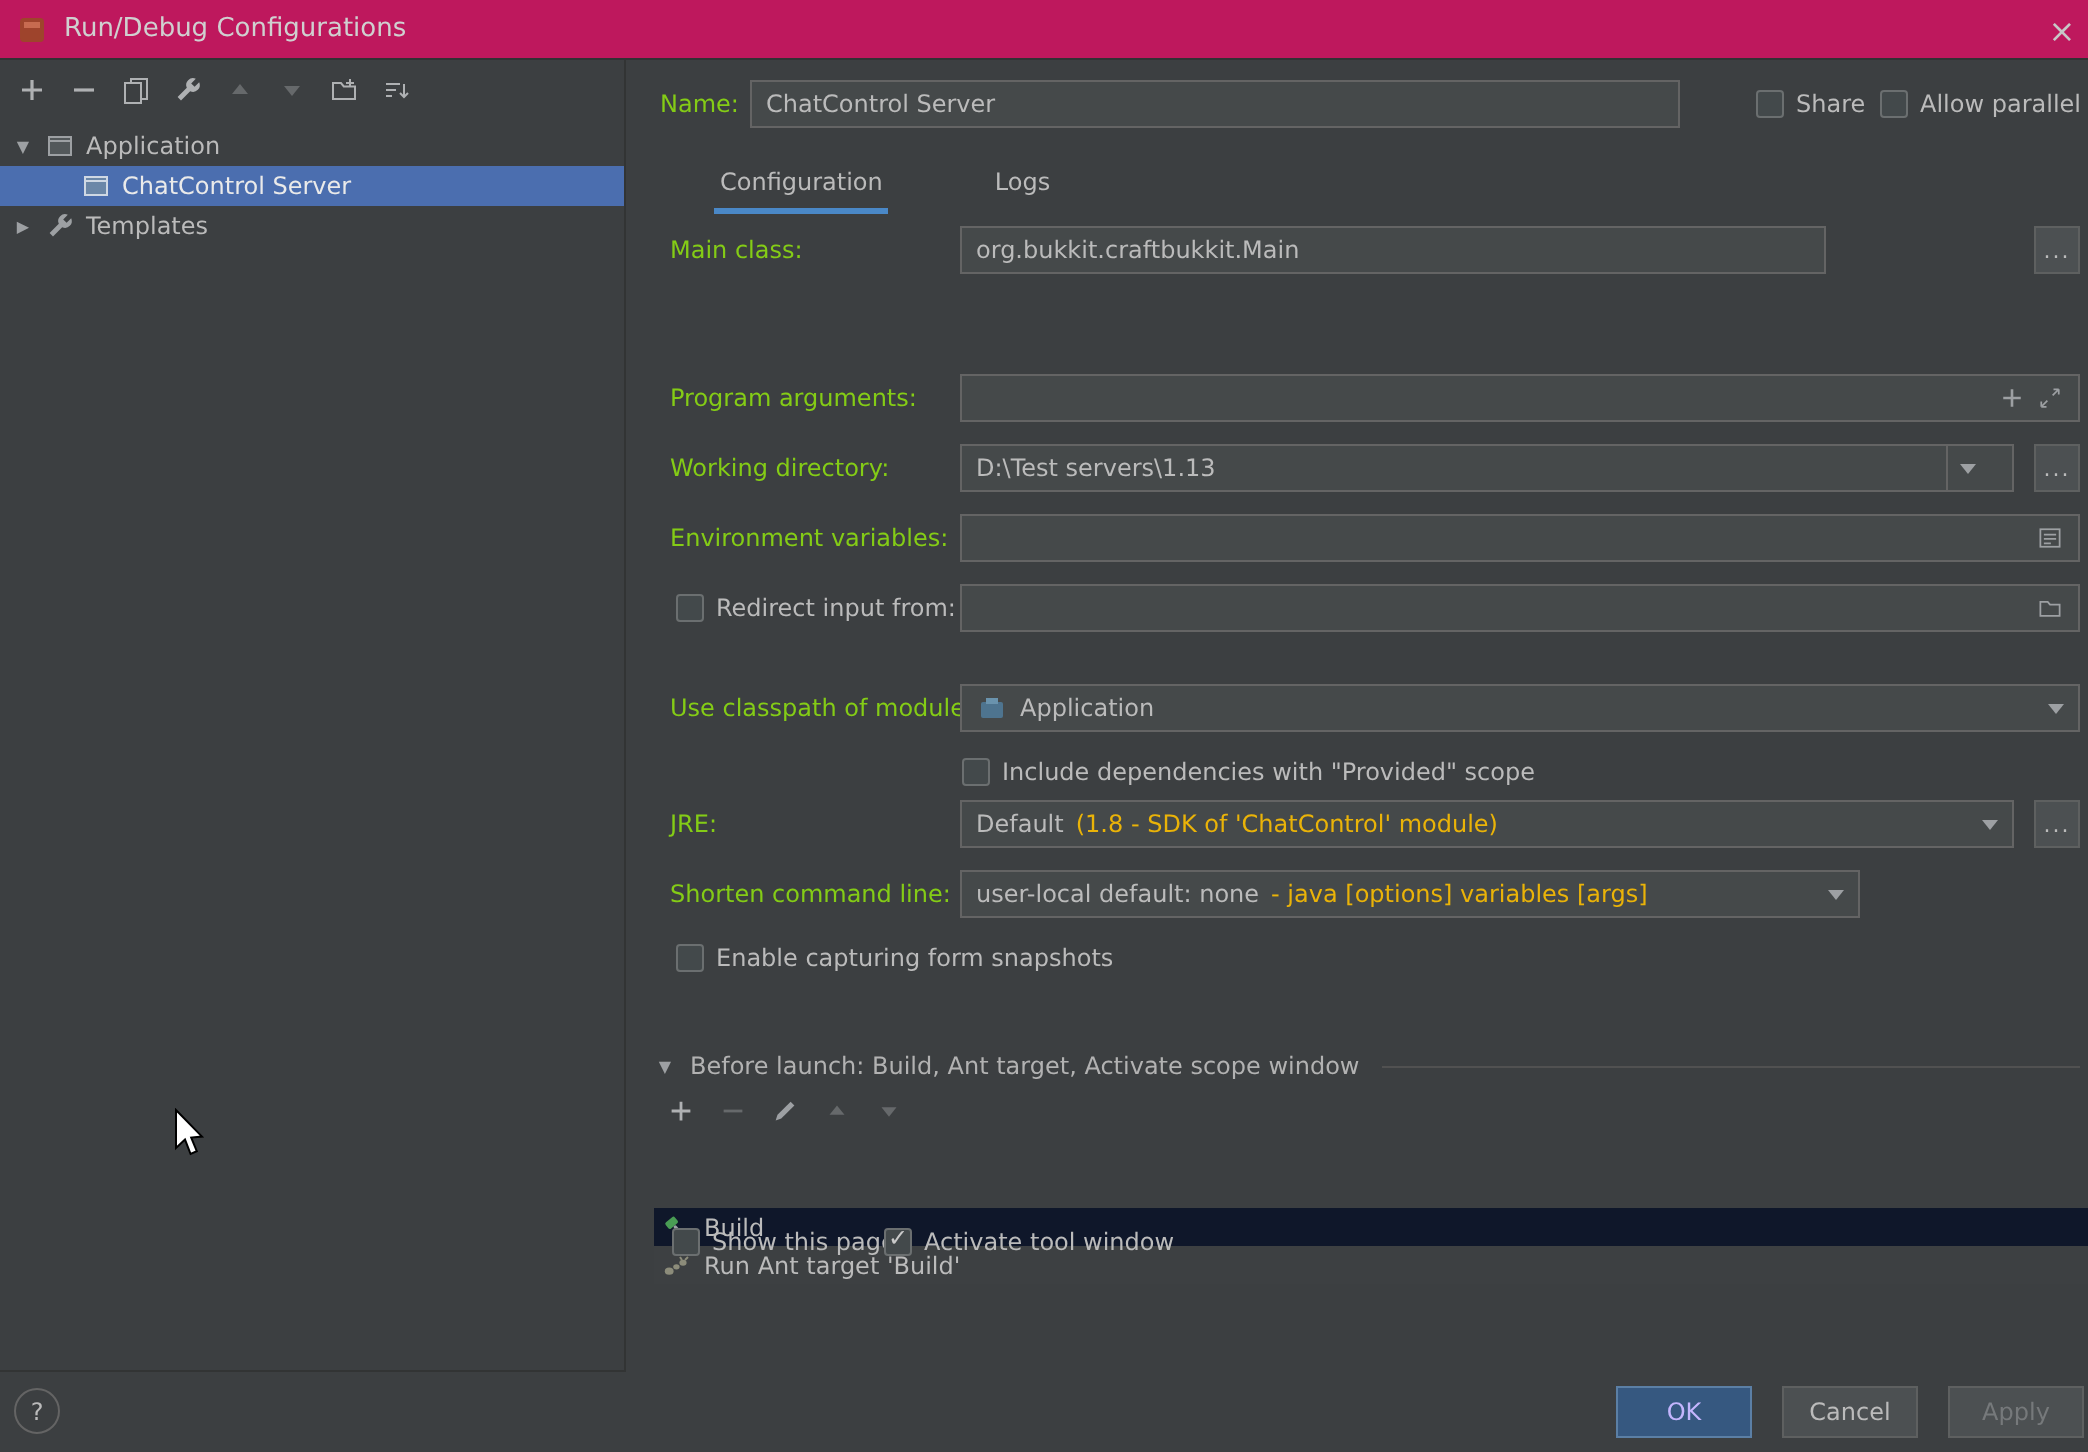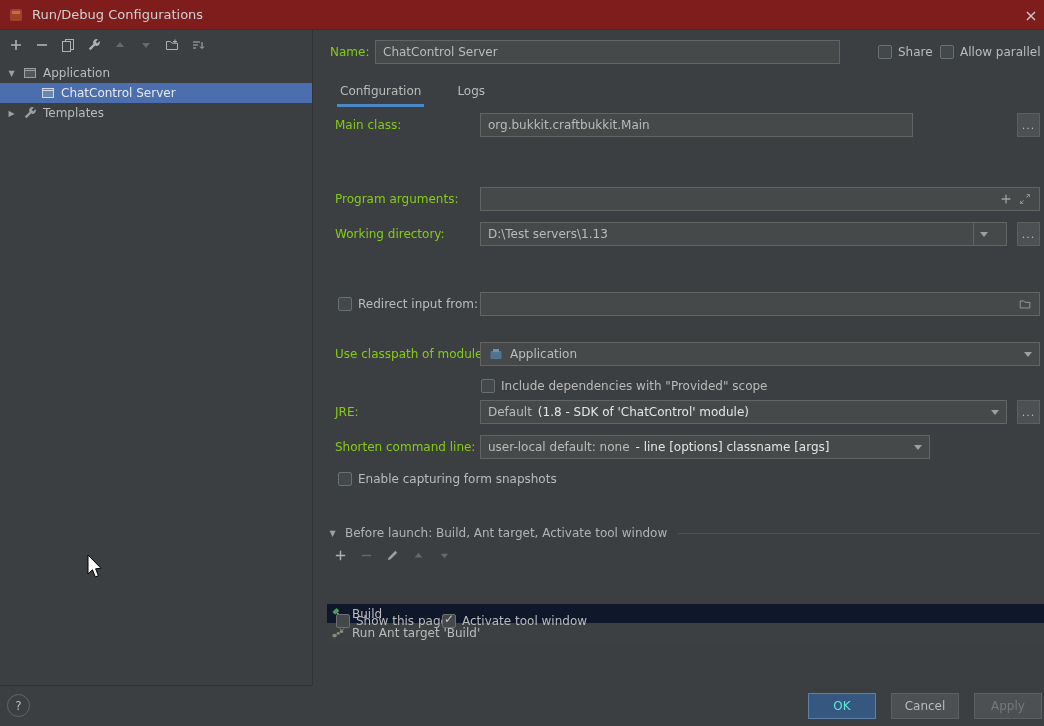--- a/index.html
+++ b/index.html
@@ -6,21 +6,21 @@
   html,body { width:1044px; height:726px; }
   body {
     background:#3c3f41; color:#bbbbbb;
     font-family:"DejaVu Sans","Liberation Sans",sans-serif;
     font-size:12px; overflow:hidden; position:relative;
   }
   svg { display:block; }
 
   
   .titlebar { position:absolute; top:0; left:0; right:0; height:30px;
-    background:#7f1d1d; border-bottom:1px solid #303233;
+    background:#be185d; border-bottom:1px solid #303233;
     display:flex; align-items:center; padding:0 8px; gap:8px;text-align:center; }
   .title-text { font-size:13px; color:#d0d0d0; }
   .close-btn { position:absolute; right:2px; top:4px; width:22px; height:22px;
     display:flex; align-items:center; justify-content:center;
     color:#c7c7c7; font-size:16px; cursor:pointer; }
 
   
   .sidebar { position:absolute; top:30px; left:0; width:313px; height:656px;
     border-right:1px solid #323434; border-bottom:1px solid #323434; background:#3c3f41; }
   .sb-toolbar { height:30px; display:flex; align-items:center; padding:0 3px; }
@@ -32,33 +32,33 @@
   .ticon { width:16px; height:16px; flex:none; }
 
   
   .main { position:absolute; top:30px; left:314px; width:730px; height:660px; overflow:hidden; }
   .frow { position:absolute; left:0; right:0; height:24px; }
   .label { position:absolute; left:21px; line-height:24px; color:#84cc16; white-space:nowrap; }
   .field { position:absolute; top:0; height:24px; background:#45494a; border:1px solid #646464;
     display:flex; align-items:center; padding:0 7px; gap:6px; color:#bbbbbb;
     white-space:nowrap; overflow:hidden; font:inherit; }
   input.field { outline:none; }
-  .hint { color:#e5e5e5; }
+  .hint { color:#eab308; }
   .ficons { margin-left:auto; display:flex; align-items:center; gap:5px; }
   .combo-arrow { width:0; height:0; border-left:4px solid transparent; border-right:4px solid transparent;
     border-top:5px solid #9da0a3; margin-left:auto; flex:none; }
   .arrow-sect { margin-left:auto; align-self:stretch; display:flex; align-items:center;
     padding:0 6px; border-left:1px solid #646464; }
   .arrow-sect .tri { width:0; height:0; border-left:4px solid transparent; border-right:4px solid transparent;
     border-top:5px solid #9da0a3; }
   .browse { position:absolute; top:0; width:23px; height:24px; background:#4c5052; border:1px solid #5e6060;
     color:#bbbbbb; display:flex; align-items:center; justify-content:center; cursor:pointer; font-size:11px; letter-spacing:1px; }
 
   .tabs { position:absolute; top:48px; left:23px; display:flex; gap:30px; }
-  .tab { padding:6px 3px 6px; color:#bbbbbb; cursor:pointer; border-bottom:3px solid transparent; }
+  .tab { padding:6px 3px 6px; color:#bbbbbb; cursor:pointer; border-bottom:3px solid transparent;margin-left:20px; }
   .tab.active { border-bottom-color:#4a88c7; }
 
   .cbwrap { position:absolute; display:flex; align-items:center; gap:6px; white-space:nowrap; height:20px; }
   .cb { width:14px; height:14px; background:#43494b; border:1px solid #6b6f70; border-radius:2px;
     position:relative; flex:none; cursor:pointer; }
   .cb.checked::after { content:"✓"; position:absolute; left:1px; top:-3px; font-size:12px; color:#c9c9c9; }
 
   
   .bl-header { position:absolute; top:495px; left:13px; right:4px; height:16px;
     display:flex; align-items:center; gap:7px; color:#b2b2b2; }
@@ -70,21 +70,21 @@
   .bl-row.stripe-a { background:#0f172a;margin-top:35px; }
   .bl-row.stripe-b { background:#3d4042; }
 
   
   .footer { position:absolute; left:0; right:0; bottom:0; height:40px; }
   .help-btn { position:absolute; left:7px; top:8px; width:23px; height:23px; border:1px solid #646464;
     border-radius:50%; display:flex; align-items:center; justify-content:center; color:#bbbbbb; cursor:pointer; }
   .btns { position:absolute; right:2px; top:7px; display:flex; gap:15px; }
   .btn { min-width:68px; height:26px; background:#4c5052; border:1px solid #5e6060; color:#bbbbbb;
     display:flex; align-items:center; justify-content:center; padding:0 10px; cursor:pointer; }
-  .btn.primary { background:#365880; border-color:#5b7fa5; color:#5eead4; }
+  .btn.primary { background:#365880; border-color:#5b7fa5; color:#c4b5fd; }
   .btn.disabled { color:#76797b; cursor:default; }
 
   .cursor { position:absolute; left:86px; top:554px; pointer-events:none; }
 </style>
 </head>
 <body>
 
 <div class="dialog">
 
   <div class="titlebar">
@@ -223,20 +223,32 @@
       <span class="label">Working directory:</span>
       <div class="field" style="left:166px;width:527px;padding-right:12px">
         <span>D:\Test servers\1.13</span>
         <span class="arrow-sect">
             <span class="tri"></span>
           </span>
       </div>
       <span class="browse" style="left:703px">...</span>
     </div>
 
+    <div class="frow" style="top:227px">
+      <span class="label">Environment variables:</span>
+      <div class="field" style="left:166px;width:560px">
+        <span></span>
+        <span class="ficons">
+          <svg width="14" height="14" viewBox="0 0 16 16">
+              <rect x="2.5" y="3" width="11" height="10" fill="none" stroke="#9da0a3"></rect>
+              <path d="M4.5 6h7M4.5 8.5h7M4.5 11h4" stroke="#9da0a3" fill="none"></path>
+            </svg>
+        </span>
+      </div>
+    </div>
 
     <div class="frow" style="top:262px">
       <span class="cbwrap" style="left:24px;top:2px">
         <span class="cb"></span>
         <span>Redirect input from:</span>
       </span>
       <div class="field" style="left:166px;width:560px">
         <span></span>
         <span class="ficons">
           <svg width="14" height="14" viewBox="0 0 16 16">
@@ -274,35 +286,35 @@
         <span class="hint">(1.8 - SDK of 'ChatControl' module)</span>
         <span class="combo-arrow"></span>
       </div>
       <span class="browse" style="left:703px">...</span>
     </div>
 
     <div class="frow" style="top:405px">
       <span class="label">Shorten command line:</span>
       <div class="field" style="left:166px;width:450px">
         <span>user-local default: none</span>
-        <span class="hint">- line [options] classname [args]</span>
+        <span class="hint">- java [options] variables [args]</span>
         <span class="combo-arrow"></span>
       </div>
     </div>
 
     <div class="frow" style="top:439px;height:20px">
       <span class="cbwrap" style="left:24px;top:0">
         <span class="cb"></span>
         <span>Enable capturing form snapshots</span>
       </span>
     </div>
 
     <div class="bl-header">
       <span class="expander">▼</span>
-      <span>Before launch: Build, Ant target, Activate tool window</span>
+      <span>Before launch: Build, Ant target, Activate scope window</span>
       <span class="sep"></span>
     </div>
 
     <div class="bl-toolbar">
       <span class="tbtn">
         <svg width="15" height="15" viewBox="0 0 16 16">
             <path d="M8 3v10M3 8h10" stroke="#afb1b3" stroke-width="1.5" fill="none"></path>
           </svg>
       </span>
       <span class="tbtn">

